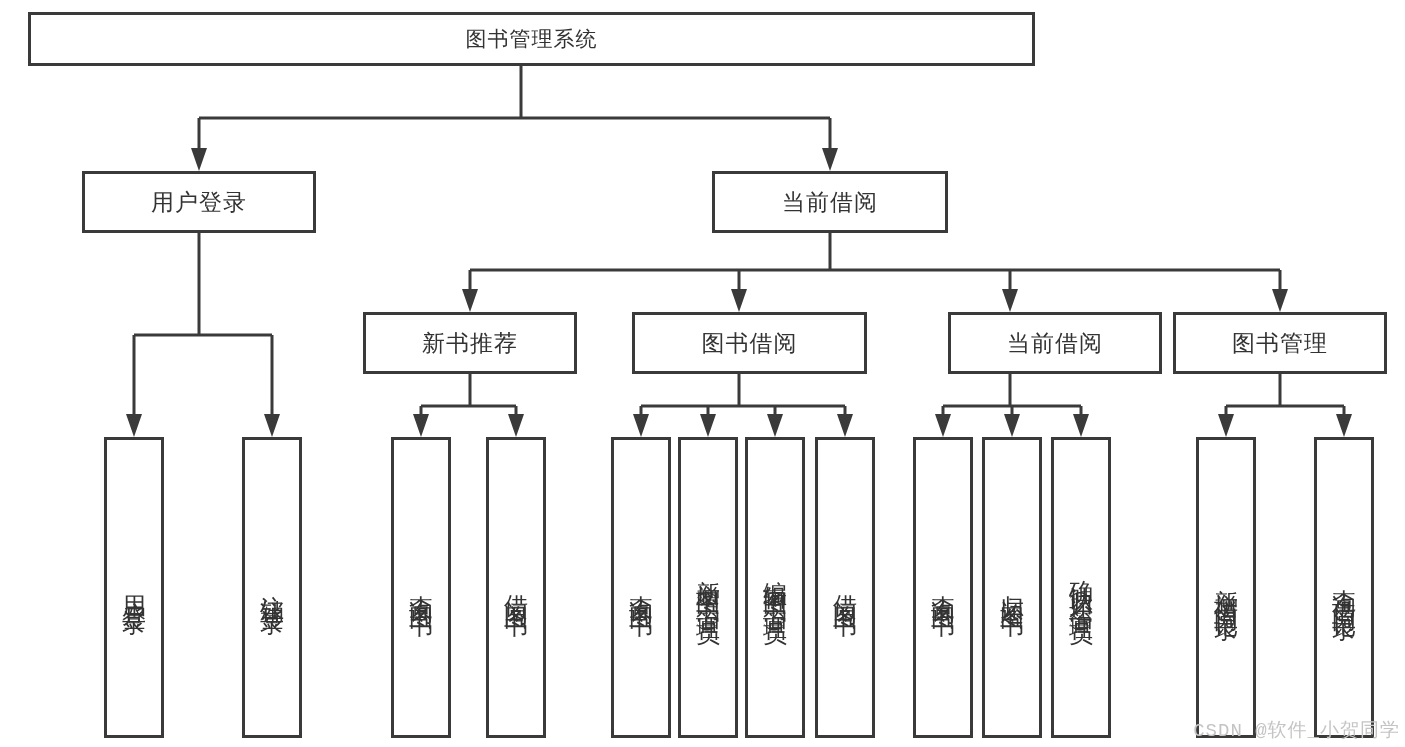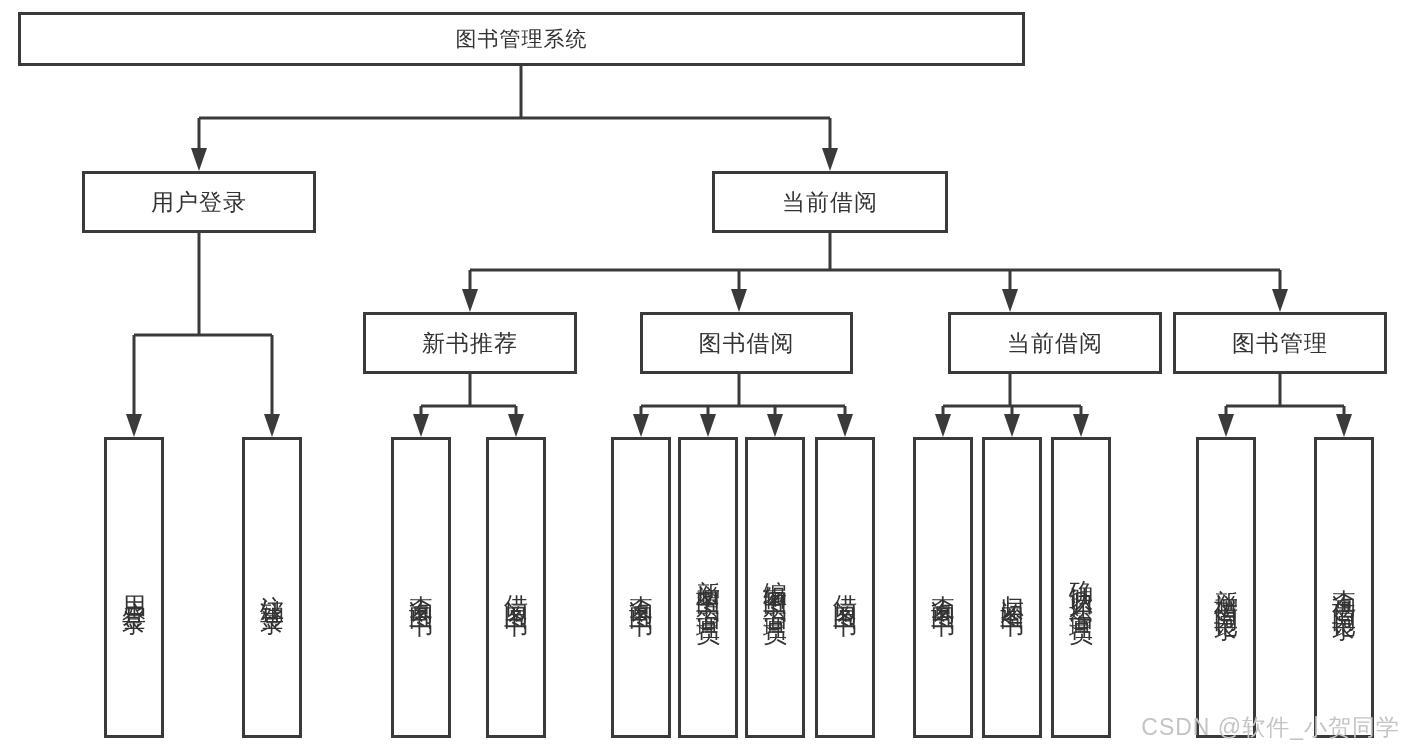--- a/index.html
+++ b/index.html
@@ -39,25 +39,26 @@
   .leaf .vtext{
     writing-mode:vertical-rl;
     font-size:24px;
     letter-spacing:6px;
     line-height:1;
     color:var(--text);
   }
   .watermark{
     position:absolute;
     right:5px;bottom:4px;
-    font-size:23px;
+    font-size:19px;
     color:var(--watermark);
     white-space:nowrap;
     z-index:10;
     letter-spacing:1px;
+    font-family:Liberation Mono, monospace;
   }
 </style>
 </head>
 <body>
 
 <div class="canvas">
 
   <svg class="wires" viewBox="0 0 1405 747" xmlns="http://www.w3.org/2000/svg">
     <g stroke="currentColor" stroke-width="3" fill="none">
 
@@ -94,27 +95,27 @@
       <polygon points="767,414 783,414 775,437"></polygon>
       <polygon points="837,414 853,414 845,437"></polygon>
       <polygon points="935,414 951,414 943,437"></polygon>
       <polygon points="1004,414 1020,414 1012,437"></polygon>
       <polygon points="1073,414 1089,414 1081,437"></polygon>
       <polygon points="1218,414 1234,414 1226,437"></polygon>
       <polygon points="1336,414 1352,414 1344,437"></polygon>
     </g>
   </svg>
 
-  <div class="node rootbox" style="left:18px;top:12px;width:1007px;height:54px;">图书管理系统</div>
+  <div class="node rootbox" style="left:28px;top:12px;width:1007px;height:54px;">图书管理系统</div>
 
   <div class="node hbox" style="left:82px;top:171px;width:234px;height:62px;">用户登录</div>
   <div class="node hbox" style="left:712px;top:171px;width:236px;height:62px;">当前借阅</div>
 
   <div class="node hbox" style="left:363px;top:312px;width:214px;height:62px;">新书推荐</div>
-  <div class="node hbox" style="left:632px;top:312px;width:213px;height:62px;margin-left:8px;">图书借阅</div>
+  <div class="node hbox" style="left:632px;top:312px;width:235px;height:62px;">图书借阅</div>
   <div class="node hbox" style="left:903px;top:312px;width:214px;height:62px;margin-left:45px;">当前借阅</div>
   <div class="node hbox" style="left:1173px;top:312px;width:214px;height:62px;">图书管理</div>
 
   <div class="node leaf" style="left:104px;">
     <span class="vtext">用户登录</span>
   </div>
   <div class="node leaf" style="left:242px;">
     <span class="vtext">注销登录</span>
   </div>
 

